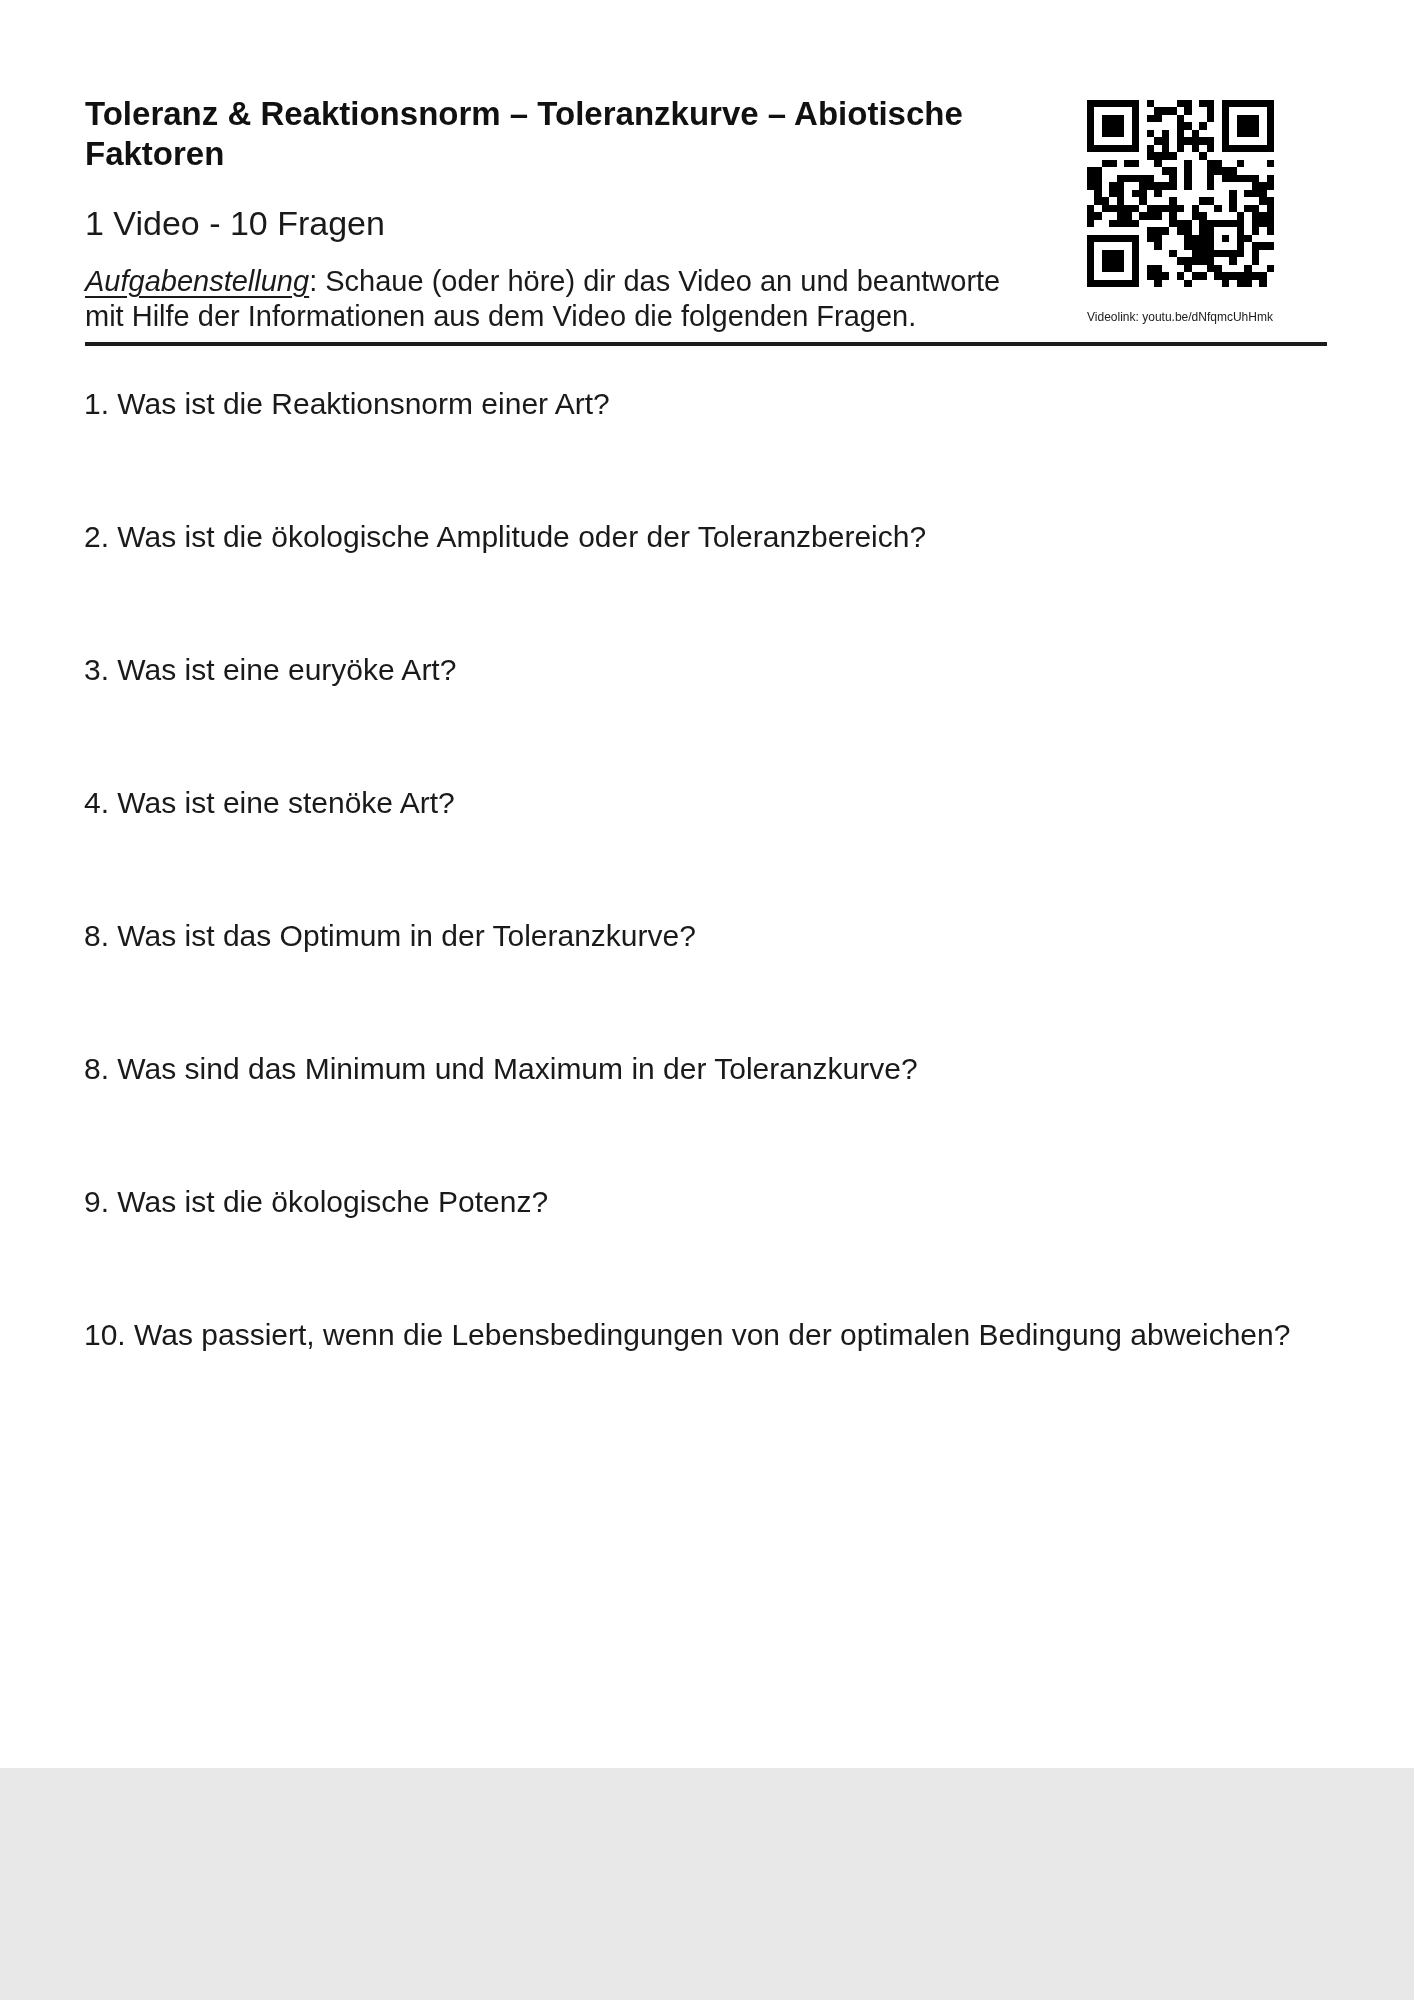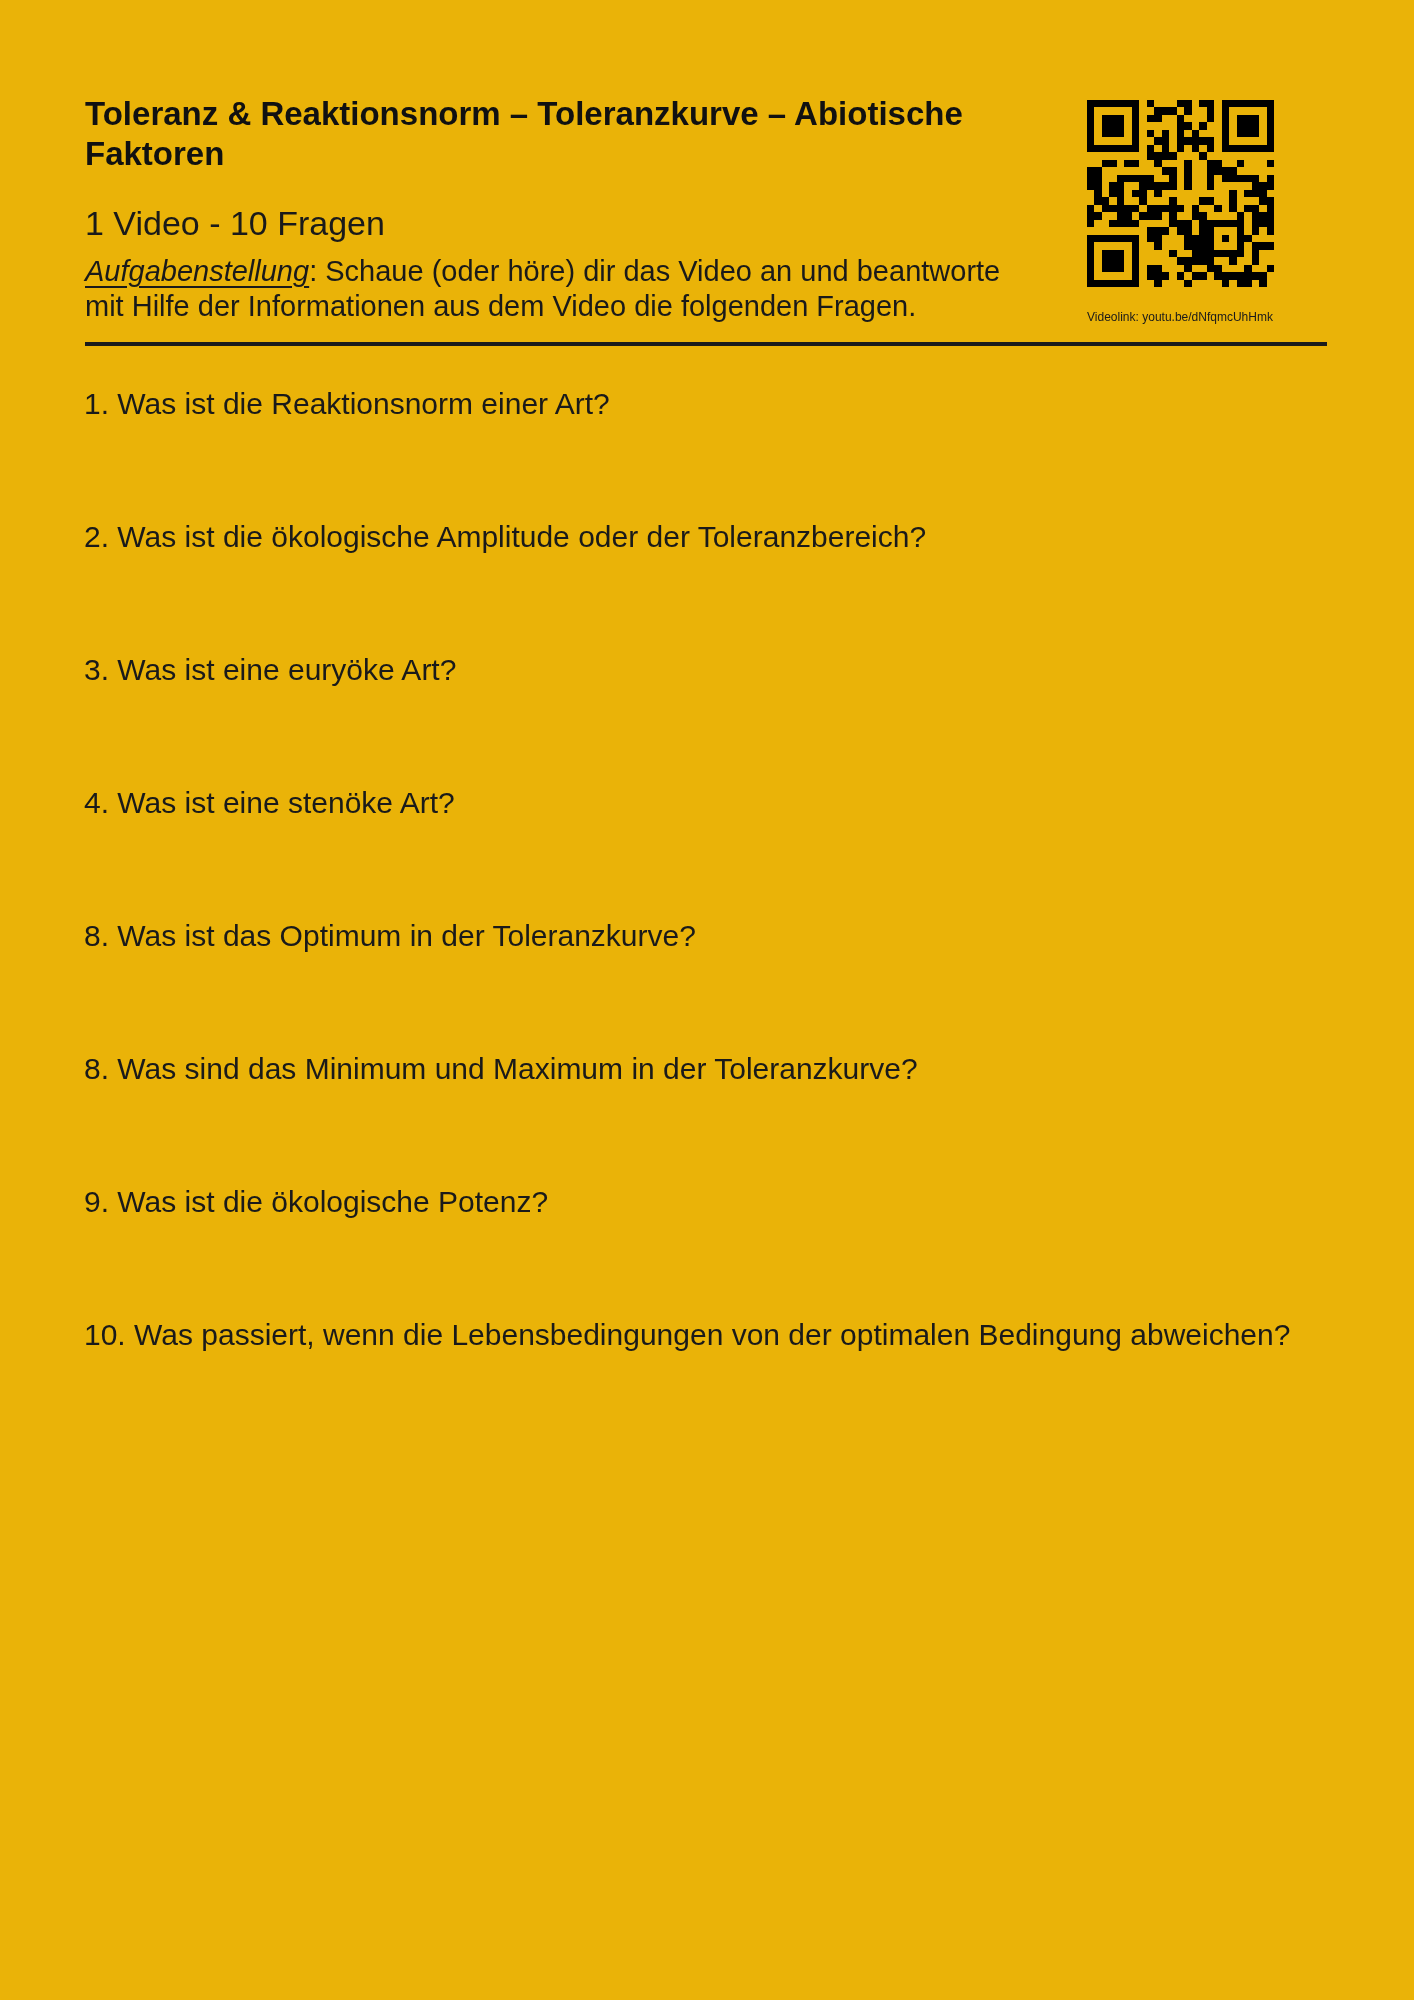--- a/index.html
+++ b/index.html
@@ -1,21 +1,21 @@
 <!DOCTYPE html>
 <html><head>
 <meta charset="utf-8">
 <style>
   html, body { margin: 0; padding: 0; background: #e8e8e8; }
   .page {
     position: relative;
     width: 1414px;
-    height: 2000px;
+    height: 1768px;
     margin: 0 auto;
-    background: #eab308;
+    background: #ffffff;
     color: #1a1a1a;
     font-family: "Liberation Sans", sans-serif;
     overflow: hidden;
   }
   .header {
     position: absolute;
     left: 85px;
     top: 94px;
     width: 990px;
   }
@@ -26,21 +26,21 @@
     line-height: 40px;
     white-space: pre-line;
     color: #111;
   }
   .subtitle {
     margin-top: 32px;
     font-size: 34px;
     line-height: 35px;
   }
   .task {
-    margin-top: 13px;
+    margin-top: 23px;
     font-size: 29px;
     line-height: 35px;
   }
   .task-label {
     font-style: italic;
     text-decoration: underline;
     text-underline-offset: 5px;
     text-decoration-thickness: 2px;
   }
   .task-text { white-space: pre-line; }

